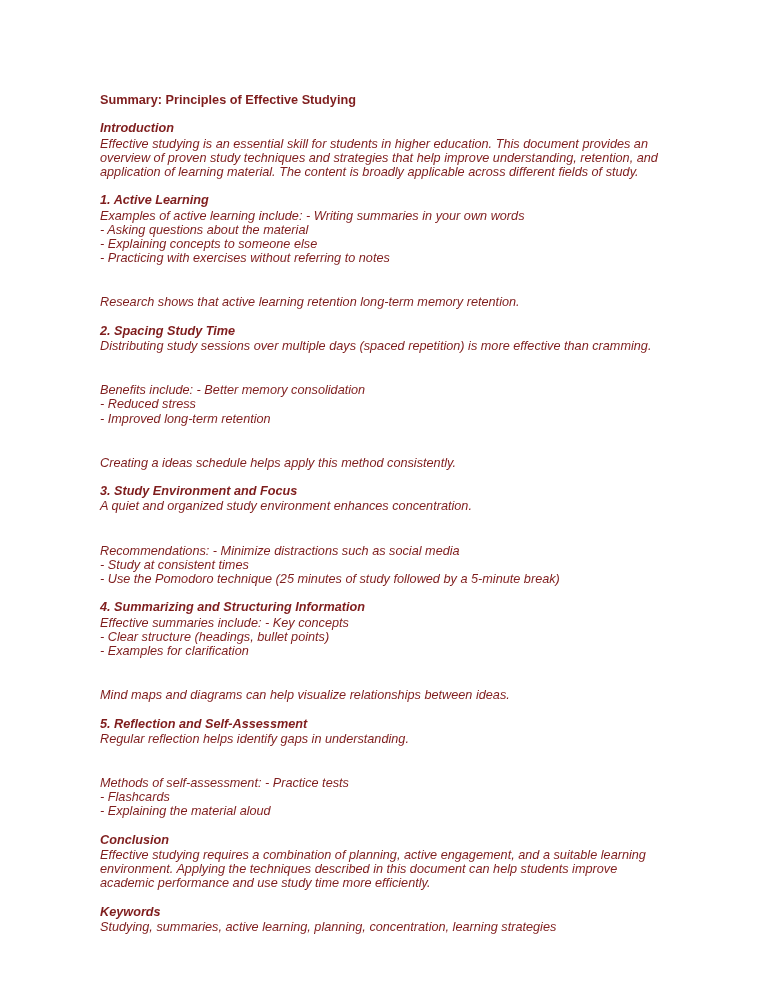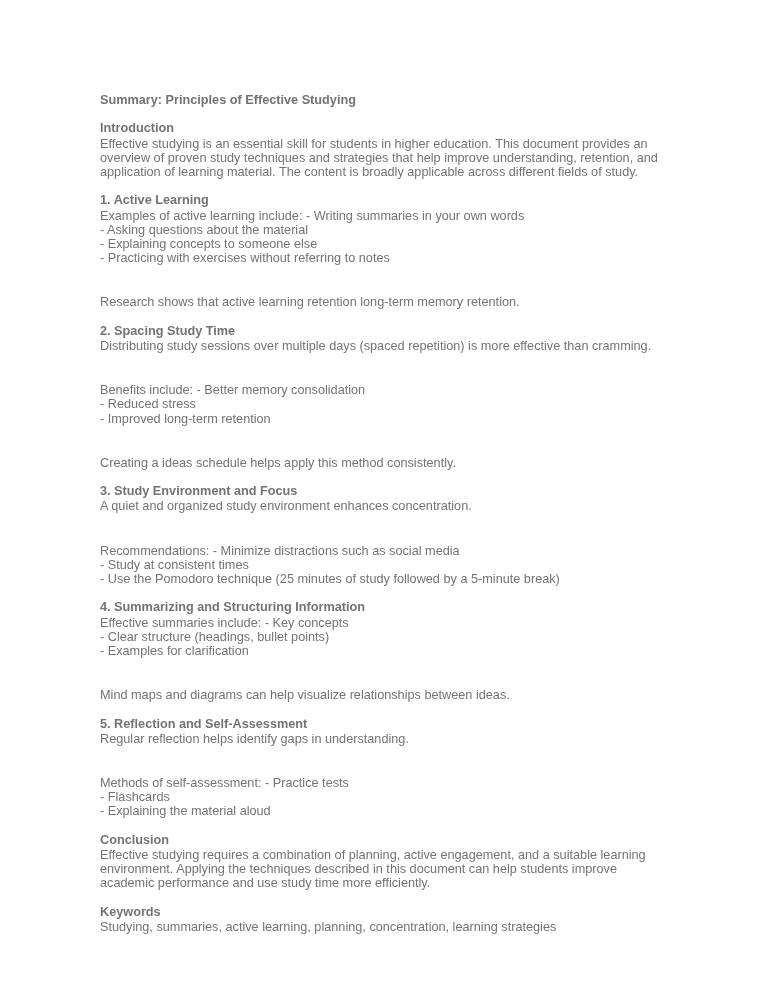--- a/index.html
+++ b/index.html
@@ -29,33 +29,34 @@
     color: #1a1a1a;
   }
   .line {
     white-space: pre;
   }
   .heading {
     font-weight: 700;
   }
   .section {
     margin-top: 14.2px;
+    font-style: italic;
   }
   .block {
     margin-top: 30px;
   }
   .heading + .block {
     margin-top: 1px;
   }
 </style>
 </head>
 <body style="background: rgb(255, 255, 255);">
 
 <div class="page">
-  <div class="content" id="doc" style="color: #737373;">
+  <div class="content" id="doc" style="color: #7f1d1d;">
       <div class="line heading">Summary: Principles of Effective Studying</div>
       <section class="section">
         <div class="line heading">Introduction</div>
         <div class="block">
           <div class="line">Effective studying is an essential skill for students in higher education. This document provides an</div>
           <div class="line">overview of proven study techniques and strategies that help improve understanding, retention, and</div>
           <div class="line">application of learning material. The content is broadly applicable across different fields of study.</div>
         </div>
       </section>
       <section class="section">

